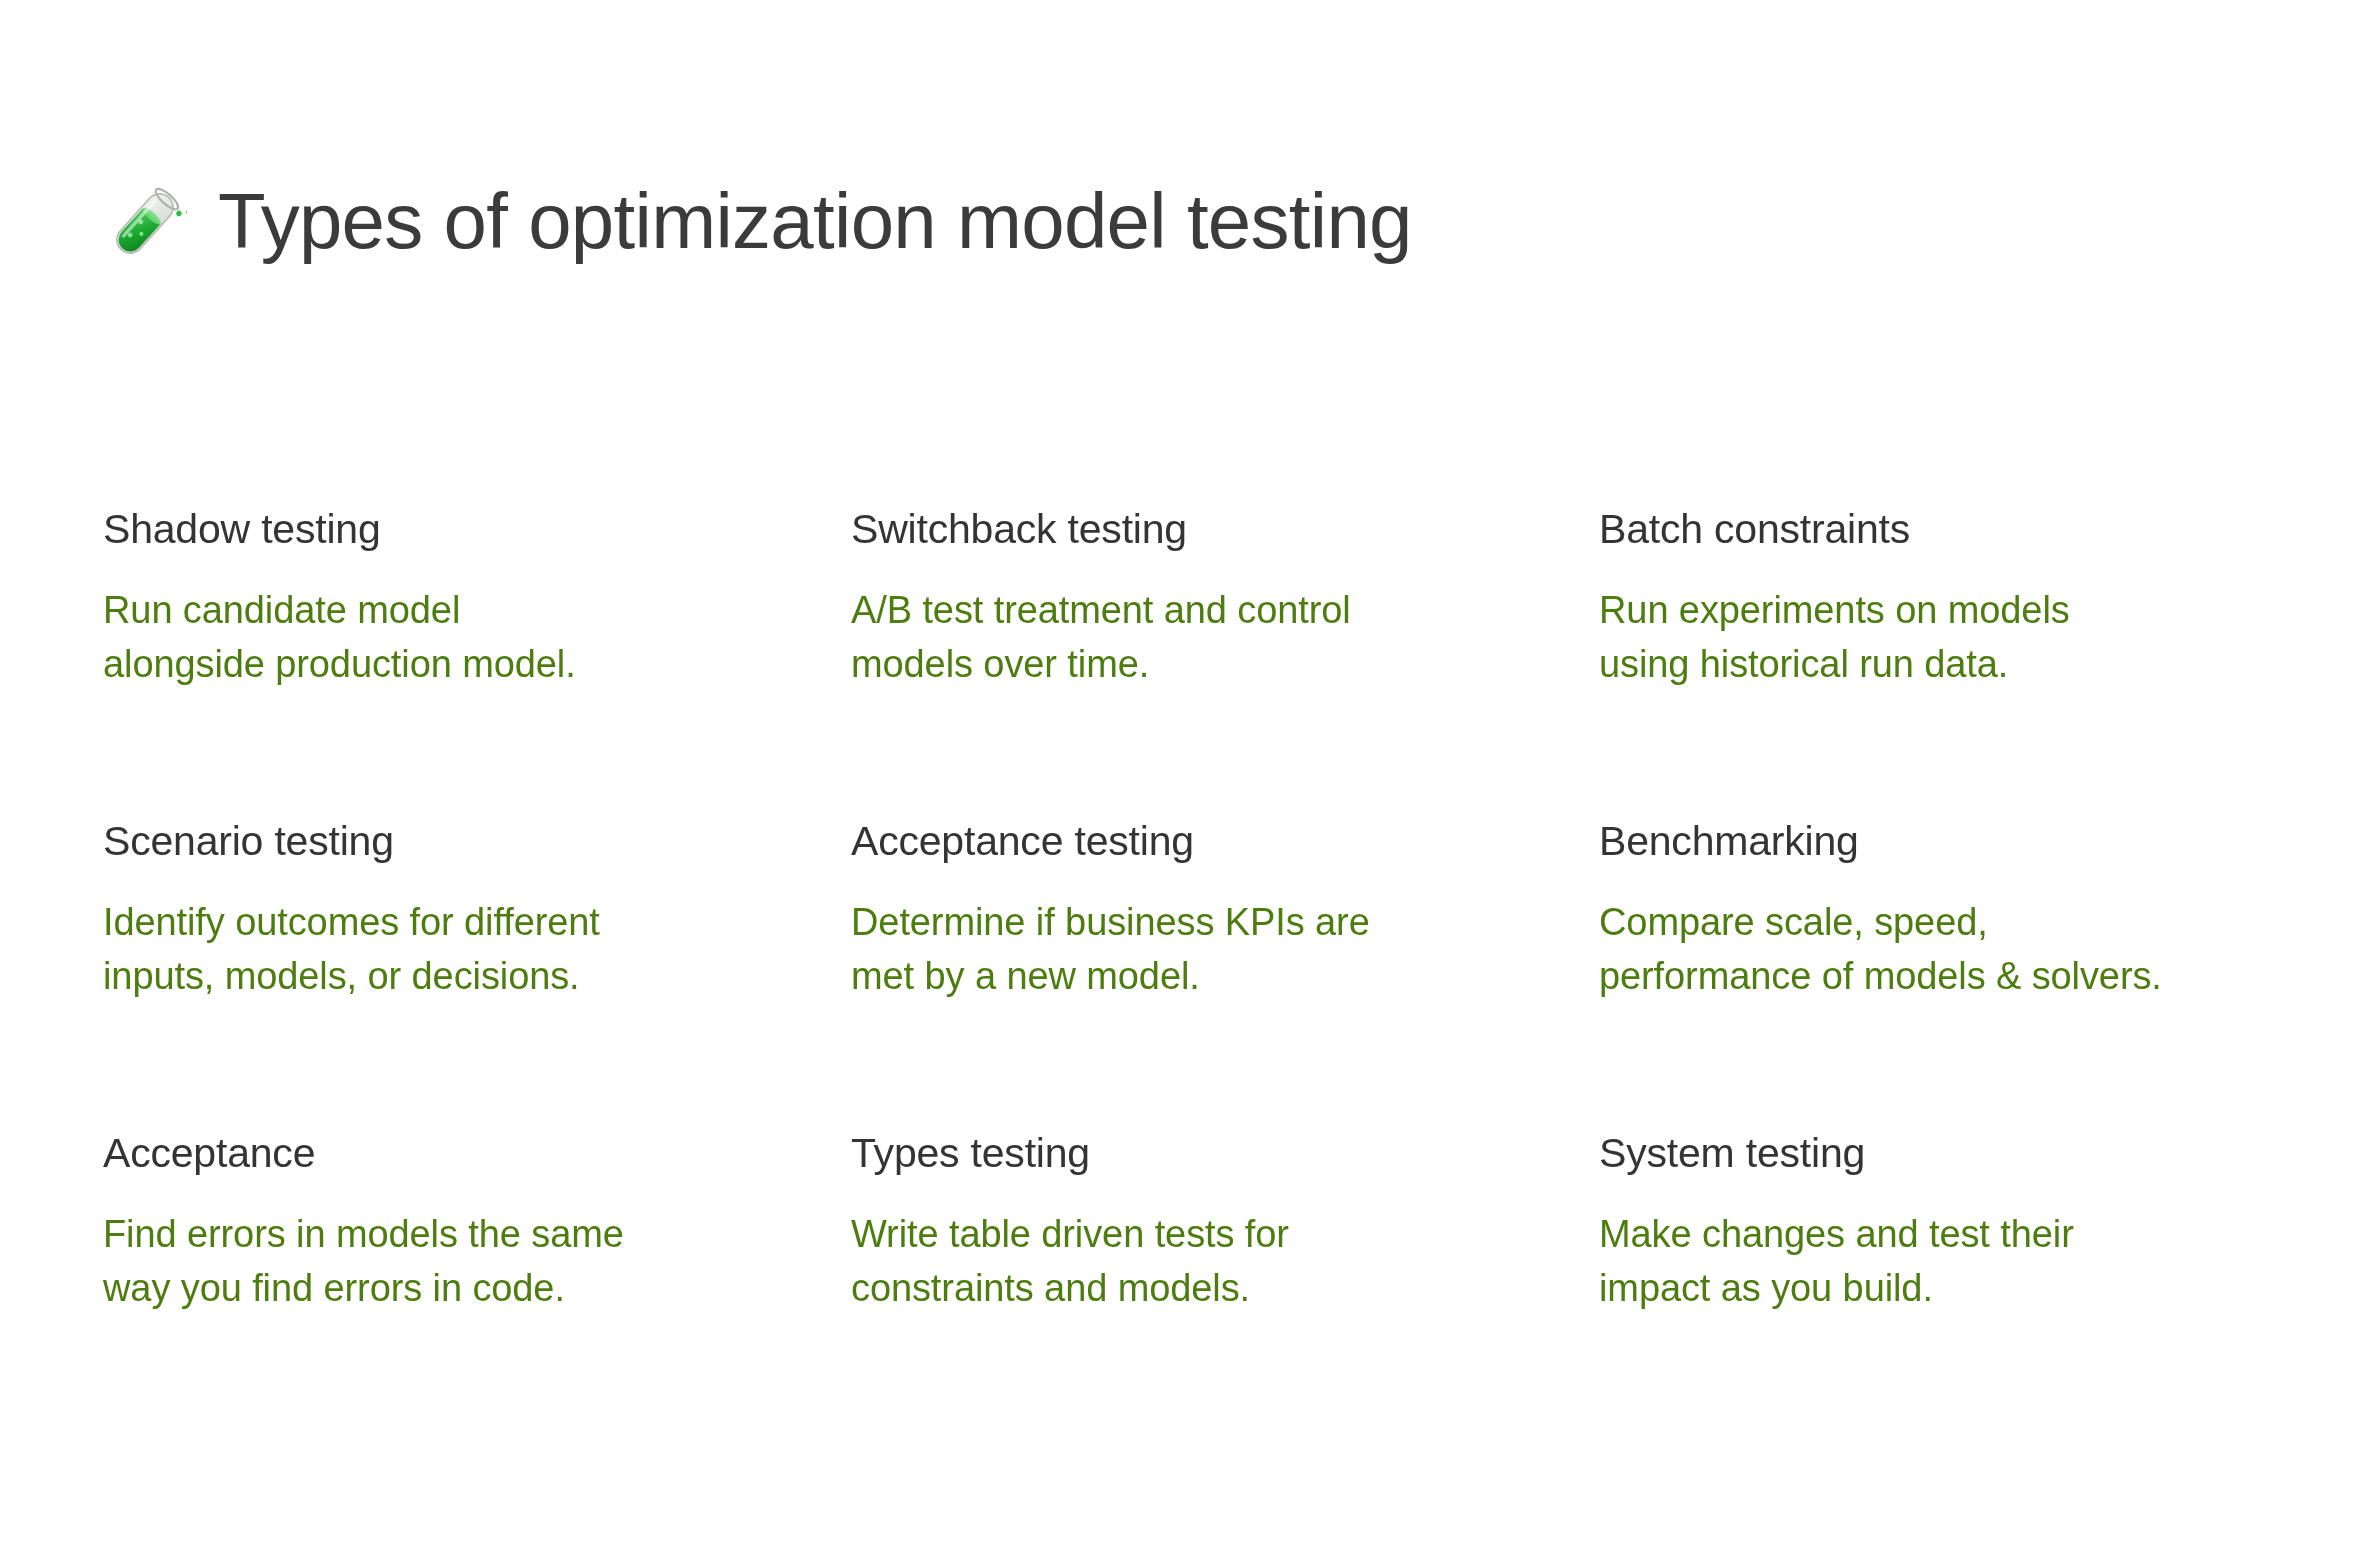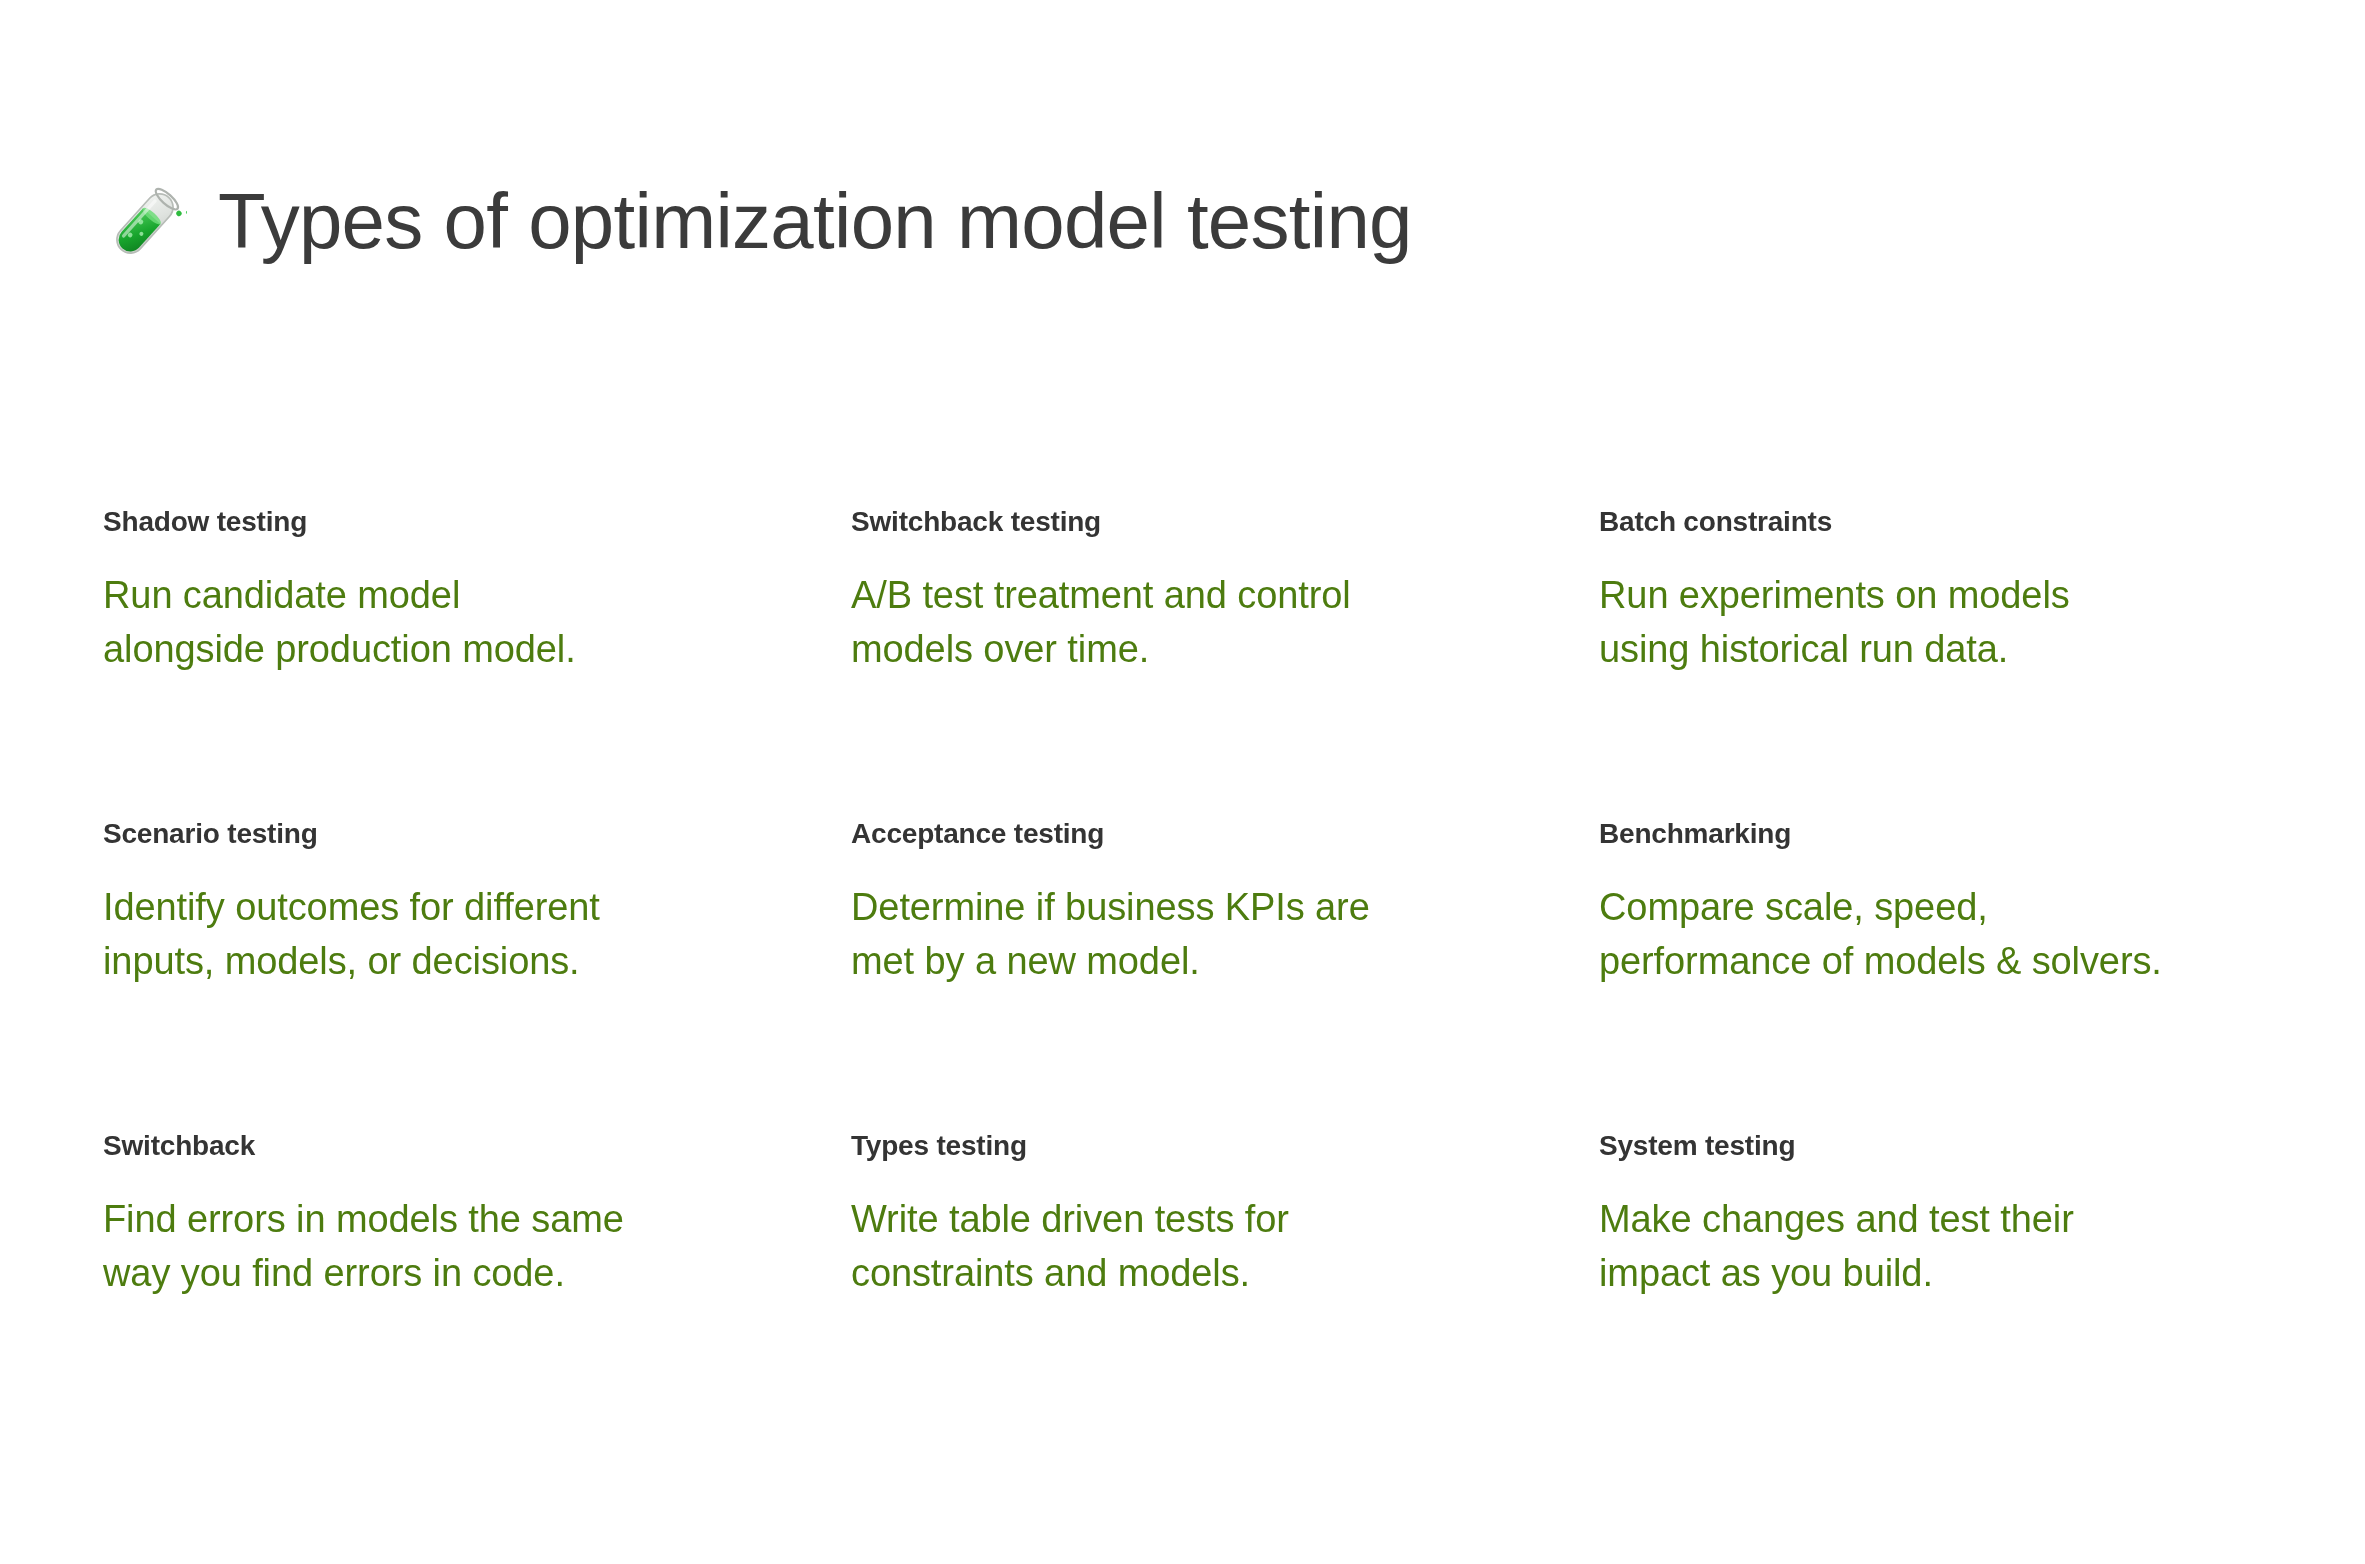--- a/index.html
+++ b/index.html
@@ -66,22 +66,22 @@
     grid-template-rows: 312px 312px auto;
     column-gap: 0px;
     row-gap: 0px;
   }
 
   .card {
     width: 719px;
   }
 
   .card-title {
-    font-size: 28px;
-    font-weight: 700;
+    font-size: 41px;
+    font-weight: 400;
     color: #343434;
     line-height: 1.15;
     letter-spacing: -0.2px;
     margin-bottom: 31px;
     white-space: nowrap;
   }
 
   .card-desc {
     font-size: 38px;
     font-weight: 400;
@@ -160,21 +160,21 @@
 met by a new model.</div>
     </div>
 
     <div class="card">
       <div class="card-title">Benchmarking</div>
       <div class="card-desc">Compare scale, speed,
 performance of models &amp; solvers.</div>
     </div>
 
     <div class="card">
-      <div class="card-title">Switchback</div>
+      <div class="card-title">Acceptance</div>
       <div class="card-desc">Find errors in models the same
 way you find errors in code.</div>
     </div>
 
     <div class="card">
       <div class="card-title">Types testing</div>
       <div class="card-desc">Write table driven tests for
 constraints and models.</div>
     </div>
 

